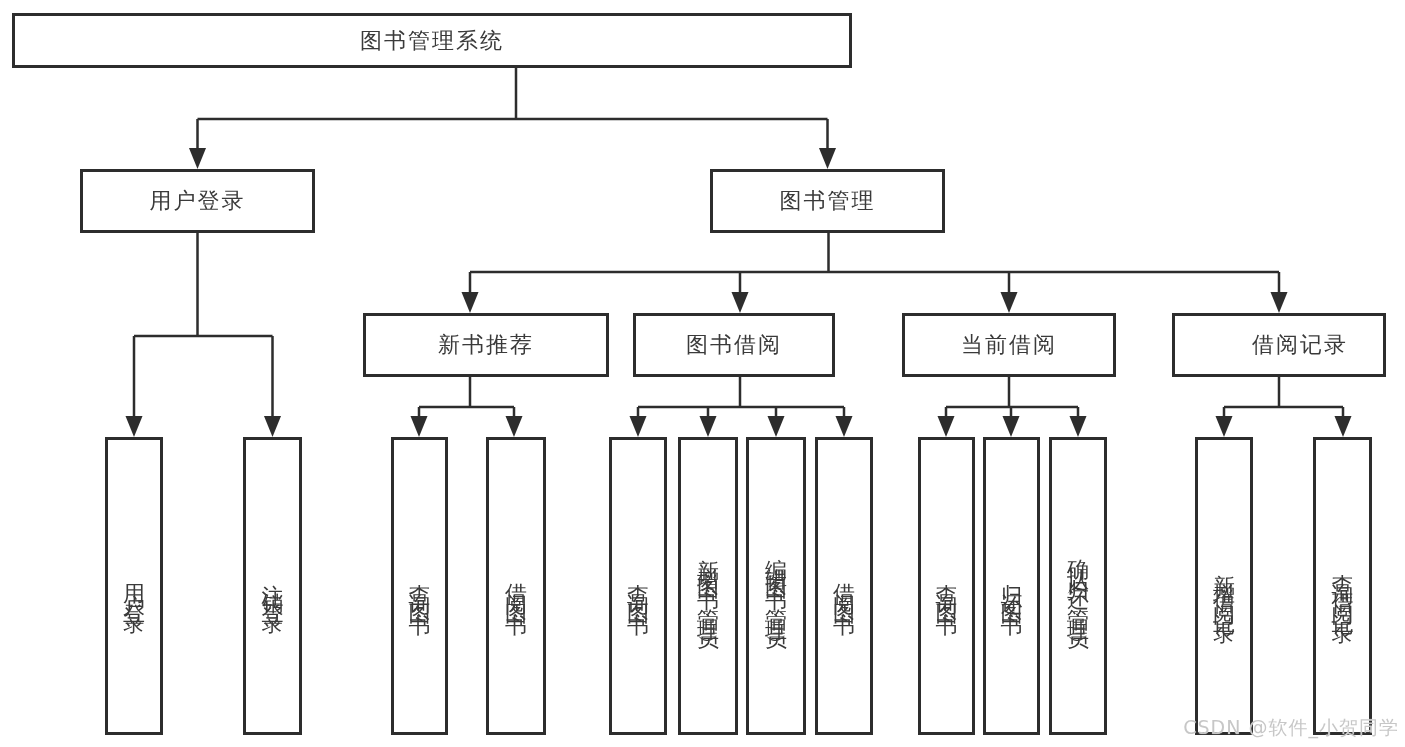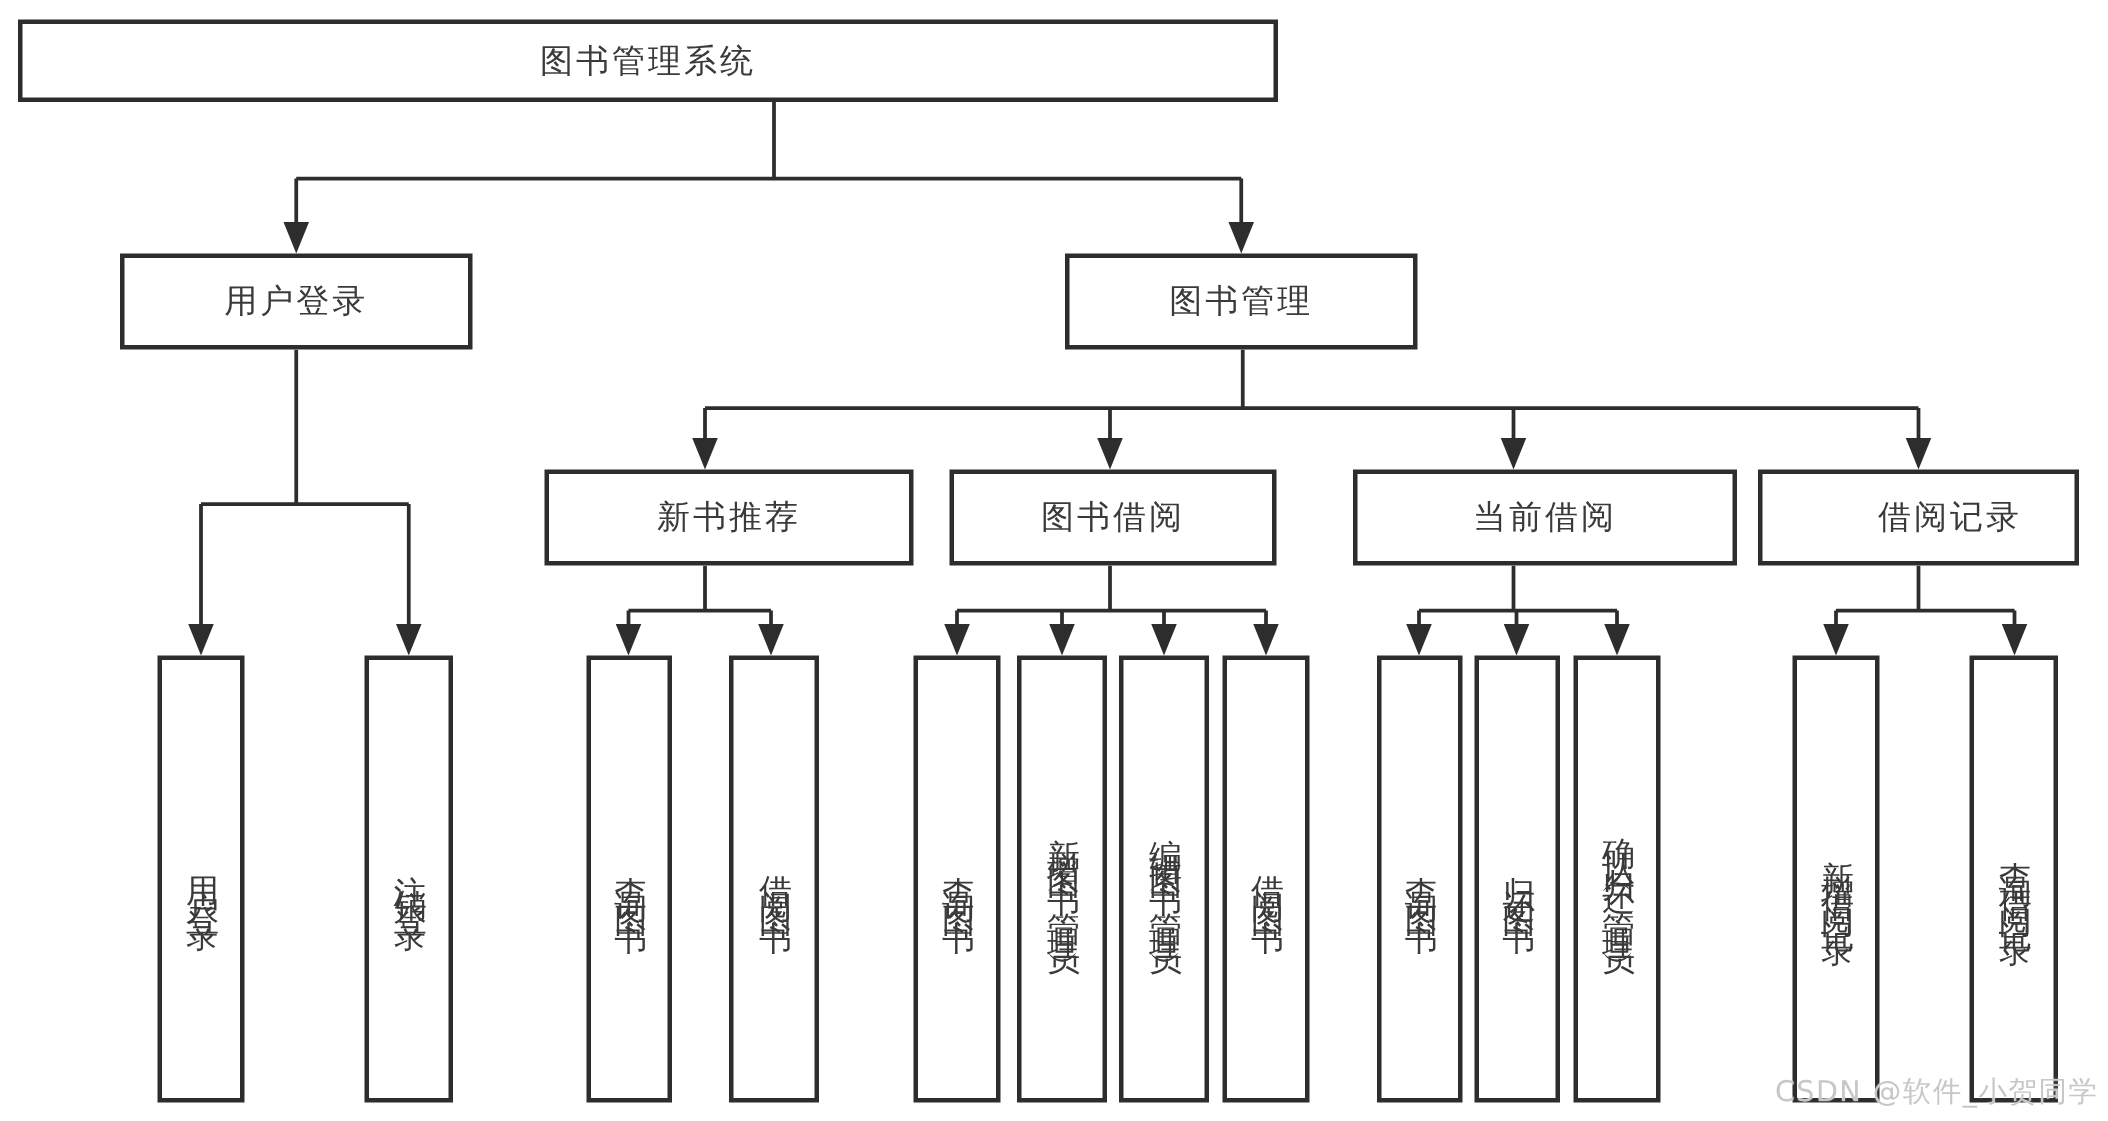--- a/index.html
+++ b/index.html
@@ -101,22 +101,22 @@
       <use href="#arrowhead" x="1343" y="437"></use>
     </g>
   </svg>
 
   <div class="node hbox" style="left:12px; top:13px; width:840px; height:55px;">图书管理系统</div>
 
   <div class="node hbox" style="left:80px; top:169px; width:235px; height:64px;">用户登录</div>
   <div class="node hbox" style="left:710px; top:169px; width:235px; height:64px;text-align:right;">图书管理</div>
 
   <div class="node hbox" style="left:363px; top:313px; width:246px; height:64px;">新书推荐</div>
-  <div class="node hbox" style="left:633px; top:313px; width:218px; height:64px;">图书借阅</div>
-  <div class="node hbox" style="left:902px; top:313px; width:256px; height:64px;">当前借阅</div>
+  <div class="node hbox" style="left:633px; top:313px; width:202px; height:64px;">图书借阅</div>
+  <div class="node hbox" style="left:902px; top:313px; width:214px; height:64px;">当前借阅</div>
   <div class="node hbox" style="left:1172px; top:313px; width:214px; height:64px;padding-left:42px;">借阅记录</div>
 
   <div class="node vbox" style="left:105px; top:437px; width:58px; height:298px;">
     <span class="vtext">用户登录</span>
   </div>
   <div class="node vbox" style="left:243px; top:437px; width:59px; height:298px;">
     <span class="vtext">注销登录</span>
   </div>
 
   <div class="node vbox" style="left:391px; top:437px; width:57px; height:298px;">

